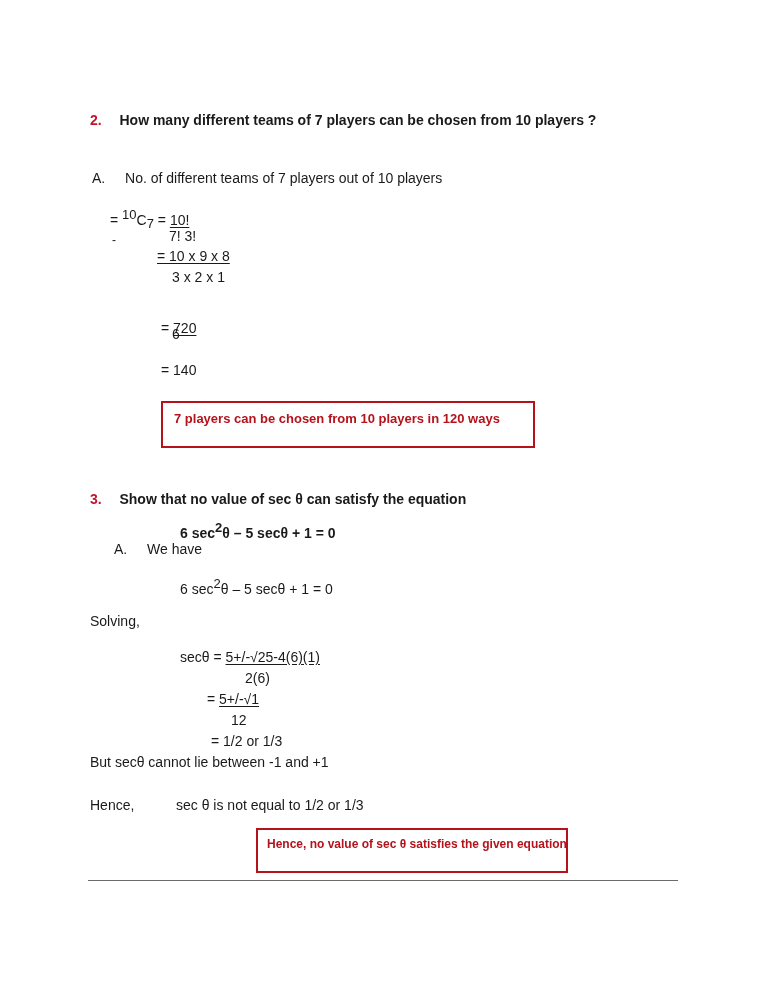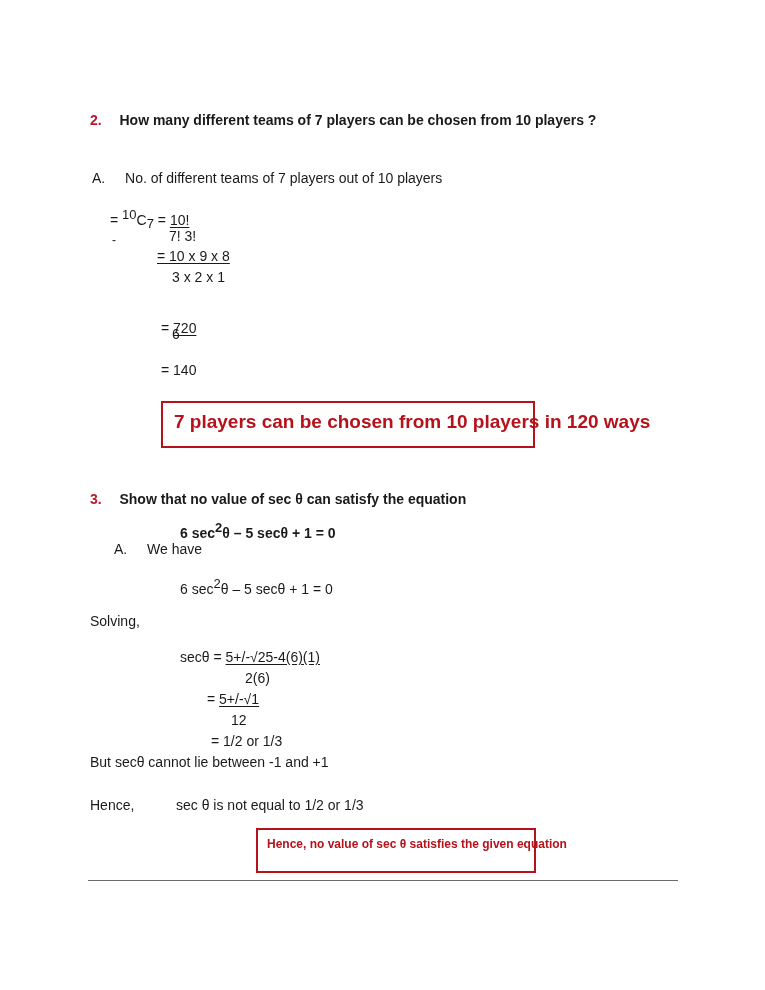--- a/index.html
+++ b/index.html
@@ -4,21 +4,21 @@
   <style>
     html, body { margin: 0; padding: 0; background: #ffffff; }
     body { width: 765px; height: 990px; position: relative; overflow: hidden;
            font-family: "Liberation Sans", "DejaVu Sans", sans-serif; color: #1a1a1a; font-size: 14px; }
     .abs { position: absolute; white-space: nowrap; }
     .bold { font-weight: bold; }
     .num { color: #c0162a; font-weight: bold; }
     .ul { text-decoration: underline; text-underline-offset: 2px; text-align: right; }
     sup, sub { font-size: 13px; }
     .redbox { position: absolute; border: 2px solid #b5121b; box-sizing: border-box; }
-    .redtext { color: #b5121b; font-weight: bold; font-size: 19px; }
+    .redtext { color: #b5121b; font-weight: bold; font-size: 13px; }
     .rule { position: absolute; height: 1px; background: #6b6b6b; }
   </style>
 </head>
 <body>
 
 <div class="abs bold" style="left:90px; top:112px;">
   <span class="num">2.</span>
   <span style="display:inline-block;width:10px;"></span>
   <span>How many different teams of 7 players can be chosen from 10 players ?</span>
 </div>
@@ -81,17 +81,17 @@
 </div>
 <div class="abs" style="left:231px; top:712px;">12</div>
 
 <div class="abs" style="left:211px; top:733px;">= 1/2  or 1/3</div>
 
 <div class="abs" style="left:90px; top:754px;">But secθ cannot lie between -1 and +1</div>
 
 <div class="abs" style="left:90px; top:797px;">Hence,</div>
 <div class="abs" style="left:176px; top:797px;">sec θ is not equal to 1/2  or 1/3</div>
 
-<div class="redbox" style="left:256px; top:828px; width:280px; height:45px;">
+<div class="redbox" style="left:256px; top:828px; width:312px; height:45px;">
   <div class="abs redtext" style="left:9px; top:7px; font-size:12px;">Hence, no value of sec θ satisfies the given equation</div>
 </div>
 
 <div class="rule" style="left:88px; top:880px; width:590px;"></div>
 
 </body></html>

